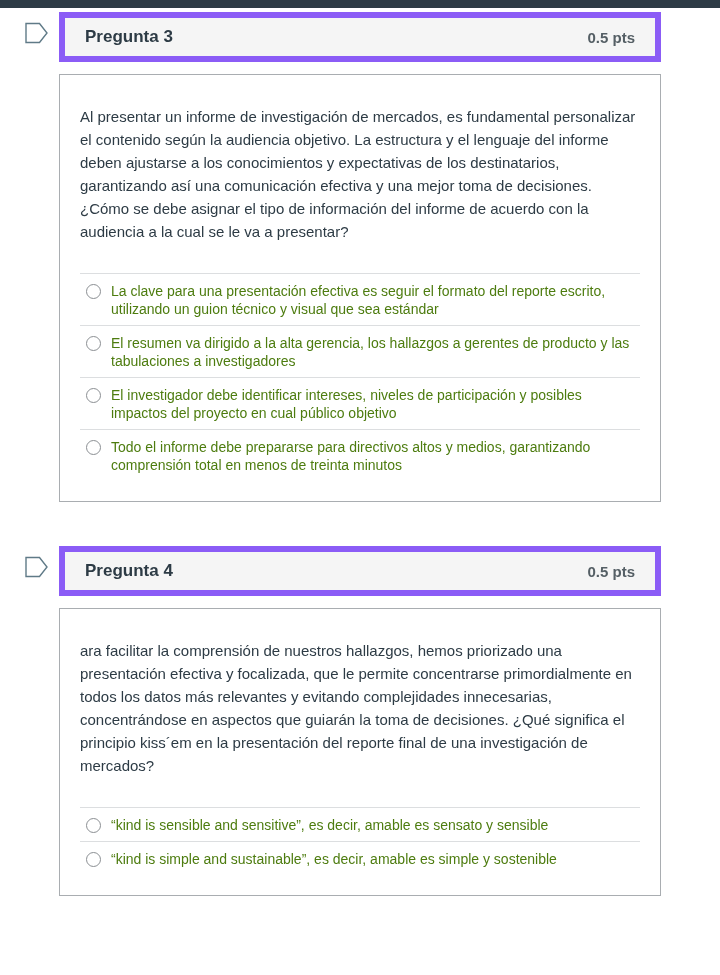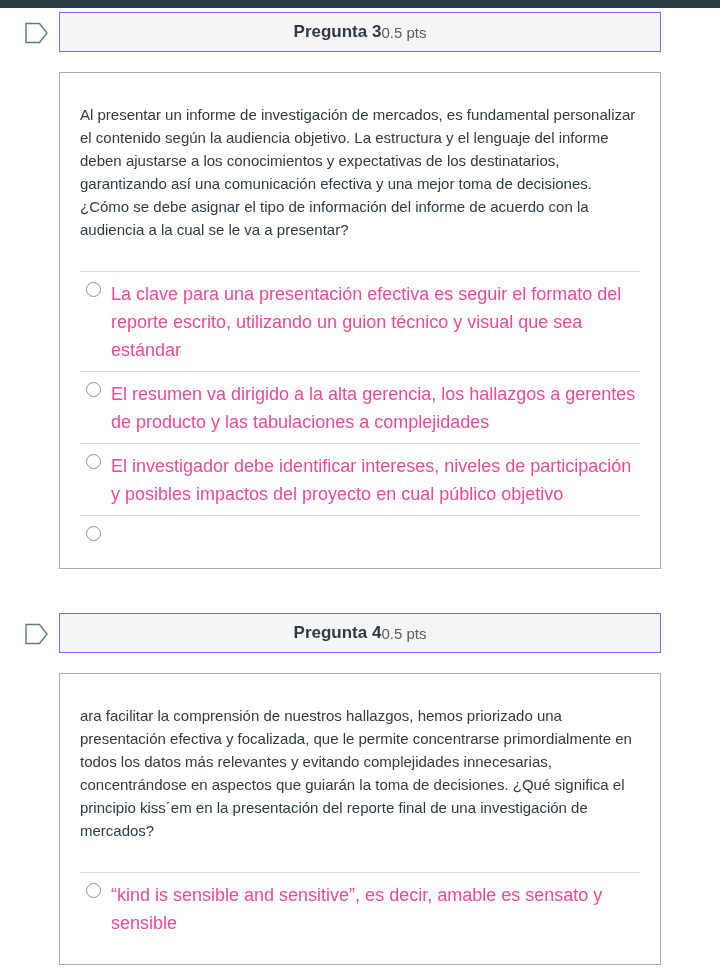--- a/index.html
+++ b/index.html
@@ -22,31 +22,31 @@
     width: 24px; height: 22px;
     margin: 10px 10px 0 0;
     flex: none;
     cursor: pointer;
     background: none; border: none; padding: 0;
   }
   .card { flex: 1; min-width: 0; }
 
   .q-header {
     background: #F5F5F5;
-    border: 1px solid #8b5cf6;
+    border: 6px solid #8b5cf6;
     padding: 9px 20px;
     display: flex;
-    justify-content: center;
+    justify-content: space-between;
     align-items: center;
   }
   .q-title { font-size: 17px; font-weight: bold; color: #2D3B45; }
-  .q-pts { font-size: 15px; font-weight: 400; color: #555f65; }
+  .q-pts { font-size: 15px; font-weight: 700; color: #555f65; }
 
   .q-body {
-    margin-top: 20px;
+    margin-top: 12px;
     background: #ffffff;
     border: 1px solid #a9adb1;
     padding: 30px 20px 20px 20px;
   }
   .q-text {
     font-size: 15px;
     line-height: 23px;
     color: #2D3B45;
     margin-bottom: 30px;
   }
@@ -70,23 +70,23 @@
   }
   .radio.selected { border: 2px solid #1573C8; }
   .radio.selected::after {
     content: "";
     position: absolute;
     left: 2px; top: 2px; right: 2px; bottom: 2px;
     background: #1573C8;
     border-radius: 50%;
   }
   .opt-label {
-    font-size: 18px;
-    line-height: 28px;
-    color: #ec4899;
+    font-size: 14px;
+    line-height: 18px;
+    color: #4d7c0f;
     padding-top: 1px;
   }
 </style>
 </head>
 <body>
 
 <div class="top-bar"></div>
 
 <div class="content">
 
@@ -103,28 +103,29 @@
       </div>
       <div class="q-body">
         <p class="q-text">Al presentar un informe de investigación de mercados, es fundamental personalizar el contenido según la audiencia objetivo. La estructura y el lenguaje del informe deben ajustarse a los conocimientos y expectativas de los destinatarios, garantizando así una comunicación efectiva y una mejor toma de decisiones. ¿Cómo se debe asignar el tipo de información del informe de acuerdo con la audiencia a la cual se le va a presentar?</p>
         <div class="answers">
           <div class="option">
             <span class="radio"></span>
             <span class="opt-label">La clave para una presentación efectiva es seguir el formato del reporte escrito, utilizando un guion técnico y visual que sea estándar</span>
           </div>
           <div class="option">
             <span class="radio"></span>
-            <span class="opt-label">El resumen va dirigido a la alta gerencia, los hallazgos a gerentes de producto y las tabulaciones a complejidades</span>
+            <span class="opt-label">El resumen va dirigido a la alta gerencia, los hallazgos a gerentes de producto y las tabulaciones a investigadores</span>
           </div>
           <div class="option">
             <span class="radio"></span>
             <span class="opt-label">El investigador debe identificar intereses, niveles de participación y posibles impactos del proyecto en cual público objetivo</span>
           </div>
           <div class="option">
             <span class="radio"></span>
+            <span class="opt-label">Todo el informe debe prepararse para directivos altos y medios, garantizando comprensión total en menos de treinta minutos</span>
           </div>
         </div>
       </div>
     </div>
   </div>
 
   <div class="question-row">
     <button class="flag-btn">
       <svg width="24" height="22" viewBox="0 0 24 22" fill="none">
         <polygon points="1,1.5 14.5,1.5 22,11 14.5,20.5 1,20.5" stroke="#5f7a87" stroke-width="1.4" fill="none"></polygon>
@@ -135,18 +136,22 @@
         <span class="q-title">Pregunta 4</span>
         <span class="q-pts">0.5 pts</span>
       </div>
       <div class="q-body">
         <p class="q-text">ara facilitar la comprensión de nuestros hallazgos, hemos priorizado una presentación efectiva y focalizada, que le permite concentrarse primordialmente en todos los datos más relevantes y evitando complejidades innecesarias, concentrándose en aspectos que guiarán la toma de decisiones. ¿Qué significa el principio kiss´em en la presentación del reporte final de una investigación de mercados?</p>
         <div class="answers">
           <div class="option">
             <span class="radio"></span>
             <span class="opt-label">“kind is sensible and sensitive”, es decir, amable es sensato y sensible</span>
           </div>
+          <div class="option">
+            <span class="radio"></span>
+            <span class="opt-label">“kind is simple and sustainable”, es decir, amable es simple y sostenible</span>
+          </div>
         </div>
       </div>
     </div>
   </div>
 
 </div>
 
 </body></html>

